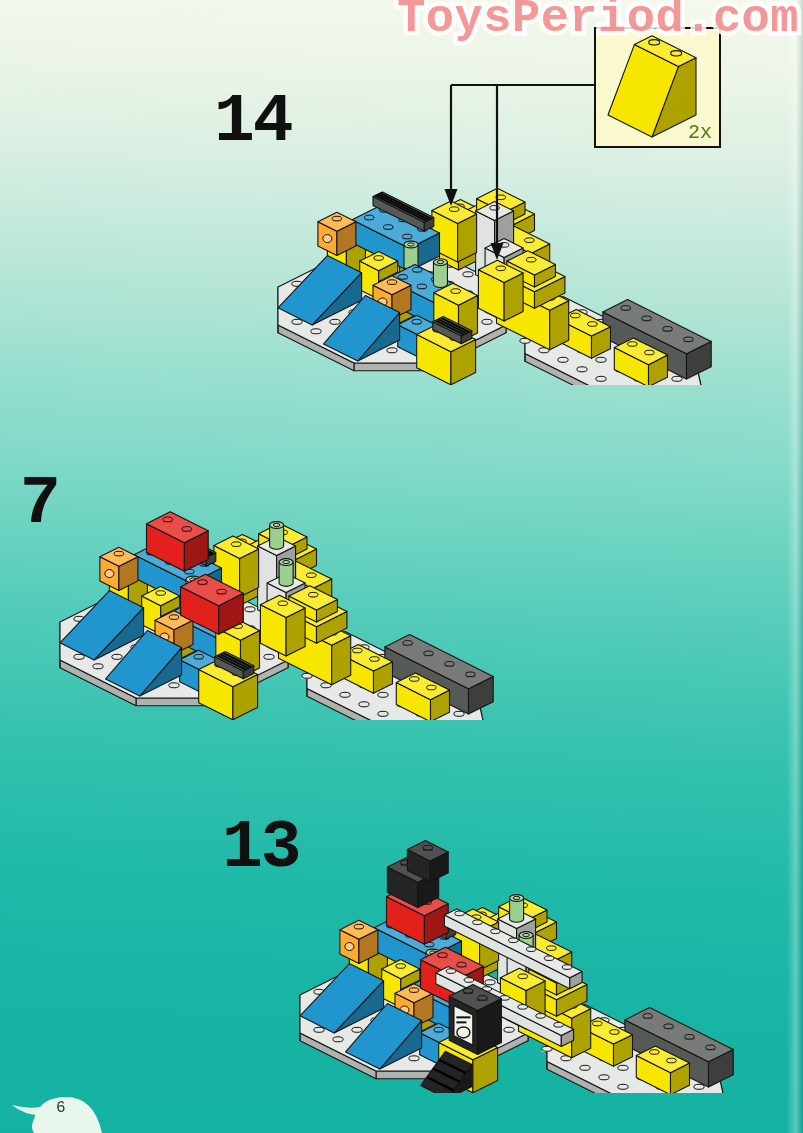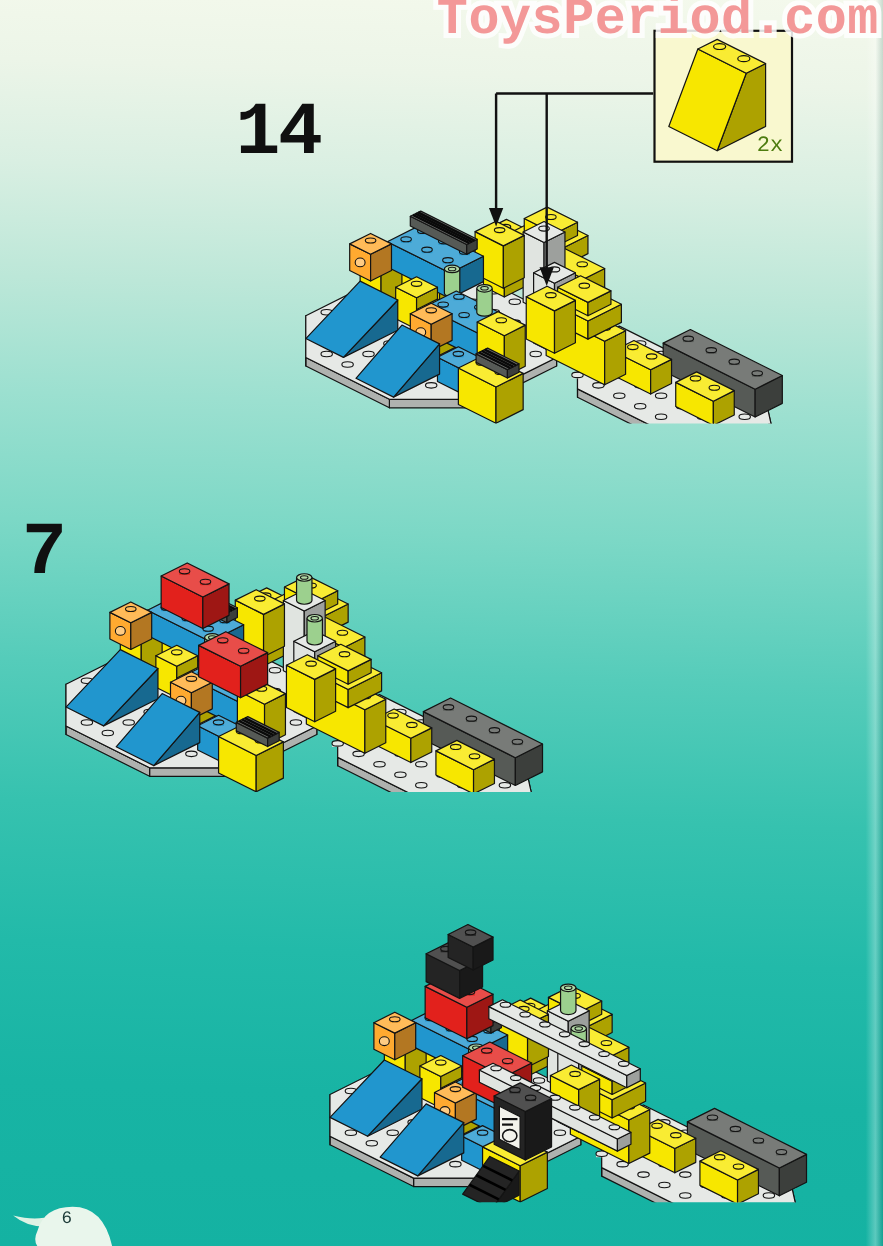--- a/index.html
+++ b/index.html
@@ -43,20 +43,21 @@
 
 <div class="page">
 
   <div class="watermark">
     <span class="wm stroke">ToysPeriod.com</span>
     <span class="wm fill">ToysPeriod.com</span>
   </div>
 
   <div class="stepnum" id="n11">14</div>
   <div class="stepnum" id="n12">7</div>
+  <div class="stepnum" id="n13">13</div>
 
   <svg id="arrows" width="200" height="215">
       <line x1="174" y1="25" x2="31" y2="25" stroke="#111" stroke-width="2.2"></line>
       <line x1="31" y1="25" x2="31" y2="130" stroke="#111" stroke-width="2.2"></line>
       <polygon points="31,146 24.5,129 37.5,129" fill="#111"></polygon>
       <line x1="77" y1="25" x2="77" y2="184" stroke="#111" stroke-width="2.2"></line>
       <polygon points="77,200 70.5,183 83.5,183" fill="#111"></polygon>
     </svg>
 
   <div id="callout">

